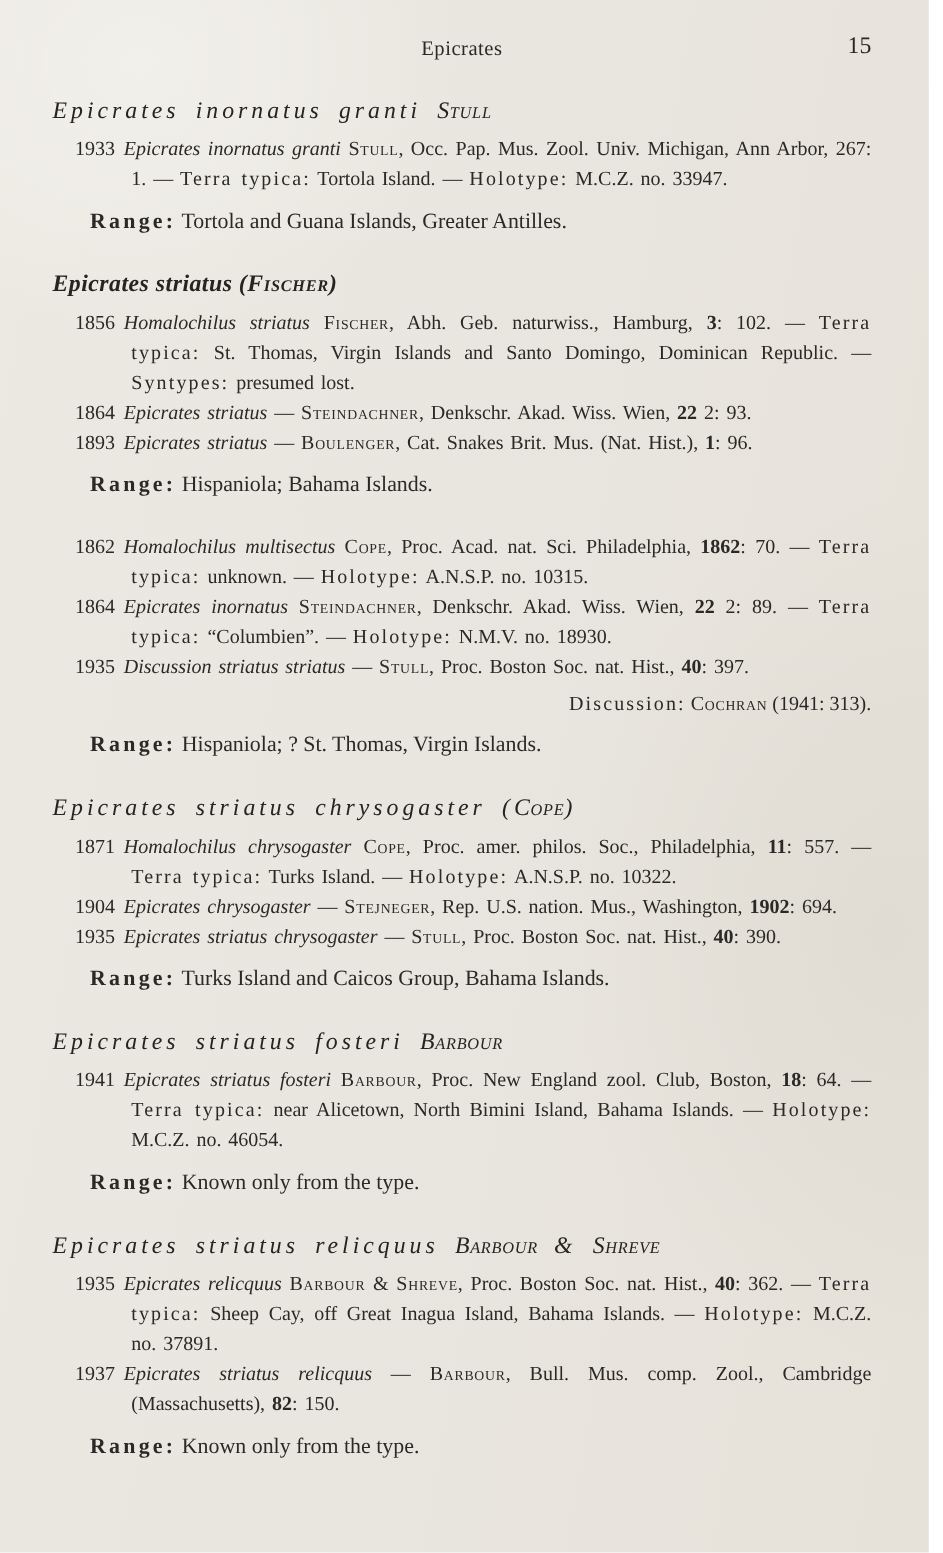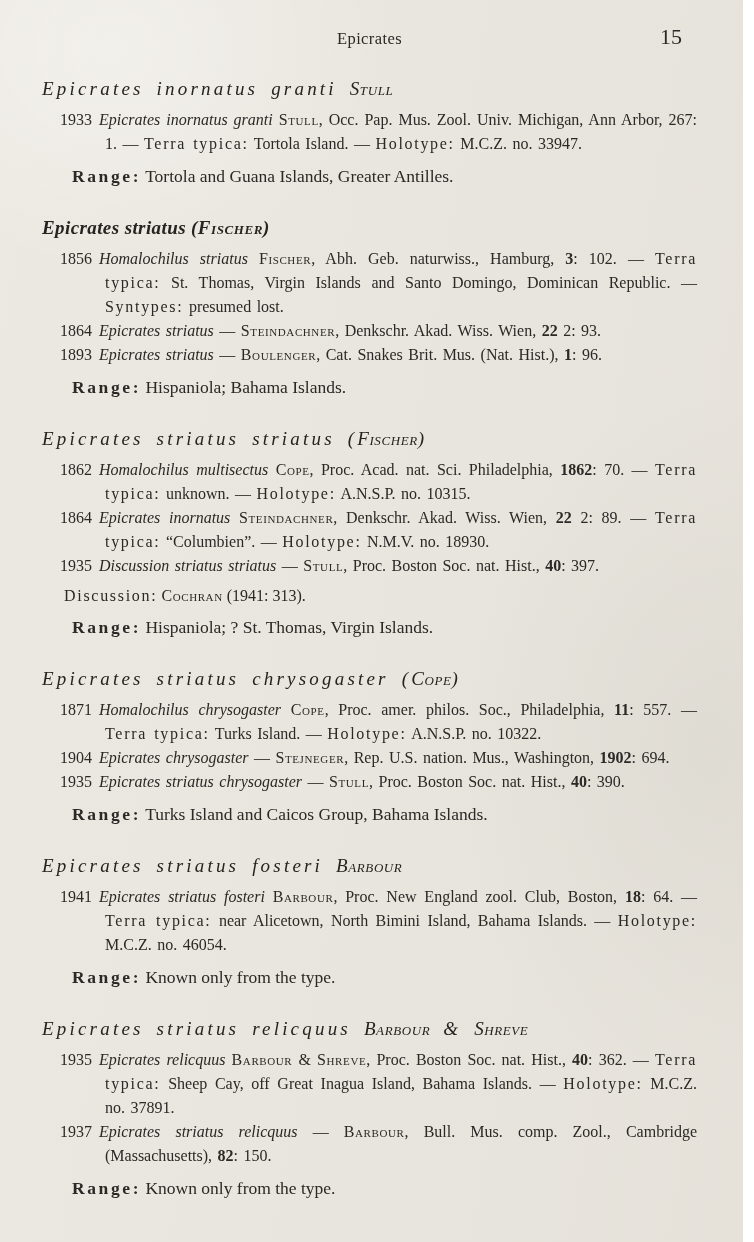--- a/index.html
+++ b/index.html
@@ -28,23 +28,23 @@
     line-height: 22px;
   }
   .running-title {
     position: absolute;
     left: 0; right: 0;
     text-align: center;
     letter-spacing: 0.4px;
   }
   .page-number {
     position: absolute;
-    right: 15px;
+    right: 0;
     top: -2px;
-    font-size: 22px;
+    font-size: 19px;
   }
 
   section.species-section { margin-top: 26px; }
 
   h2.heading {
     margin: 0 0 6px 0;
     font-size: 19px;
     line-height: 26px;
     font-weight: 400;
     color: #262420;
@@ -63,20 +63,21 @@
     line-height: 24px;
     text-align: justify;
     word-spacing: 1.5px;
   }
   p.entry .year { margin-right: 7px; }
 
   p.discussion {
     margin: 6px 0 0 22px;
     font-size: 16px;
     line-height: 23px;
+    text-align: right;
   }
 
   p.range {
     margin: 8px 0 0 30px;
     font-size: 17.5px;
     line-height: 25px;
   }
   .range-label { letter-spacing: 2.6px; font-weight: bold; }
 
   .it { font-style: italic; }
@@ -107,21 +108,20 @@
     <div class="entries">
           <p class="entry"><span class="year">1856</span><span class="it">Homalochilus striatus</span> <span class="sc">Fischer</span>, Abh. Geb. naturwiss., Hamburg, <span class="bd">3</span>: 102. — <span class="sp">Terra typica:</span> St. Thomas, Virgin Islands and Santo Domingo, Dominican Republic. — <span class="sp">Syntypes:</span> presumed lost.</p>
           <p class="entry"><span class="year">1864</span><span class="it">Epicrates striatus</span> — <span class="sc">Steindachner</span>, Denkschr. Akad. Wiss. Wien, <span class="bd">22</span> 2: 93.</p>
           <p class="entry"><span class="year">1893</span><span class="it">Epicrates striatus</span> — <span class="sc">Boulenger</span>, Cat. Snakes Brit. Mus. (Nat. Hist.), <span class="bd">1</span>: 96.</p>
         </div>
 
     <p class="range"><span class="range-label">Range:</span> <span class="range-text">Hispaniola; Bahama Islands.</span></p>
   </section>
 
   <section class="species-section">
-    <h2 class="heading spaced">Epicrates striatus striatus (<span class="sc">Fischer</span>)</h2>
     <div class="entries">
           <p class="entry"><span class="year">1862</span><span class="it">Homalochilus multisectus</span> <span class="sc">Cope</span>, Proc. Acad. nat. Sci. Philadelphia, <span class="bd">1862</span>: 70. — <span class="sp">Terra typica:</span> unknown. — <span class="sp">Holotype:</span> A.N.S.P. no. 10315.</p>
           <p class="entry"><span class="year">1864</span><span class="it">Epicrates inornatus</span> <span class="sc">Steindachner</span>, Denkschr. Akad. Wiss. Wien, <span class="bd">22</span> 2: 89. — <span class="sp">Terra typica:</span> “Columbien”. — <span class="sp">Holotype:</span> N.M.V. no. 18930.</p>
           <p class="entry"><span class="year">1935</span><span class="it">Discussion striatus striatus</span> — <span class="sc">Stull</span>, Proc. Boston Soc. nat. Hist., <span class="bd">40</span>: 397.</p>
         </div>
     <p class="discussion"><span class="sp">Discussion:</span> <span class="sc">Cochran</span> (1941: 313).</p>
     <p class="range"><span class="range-label">Range:</span> <span class="range-text">Hispaniola; ? St. Thomas, Virgin Islands.</span></p>
   </section>
 
   <section class="species-section">

